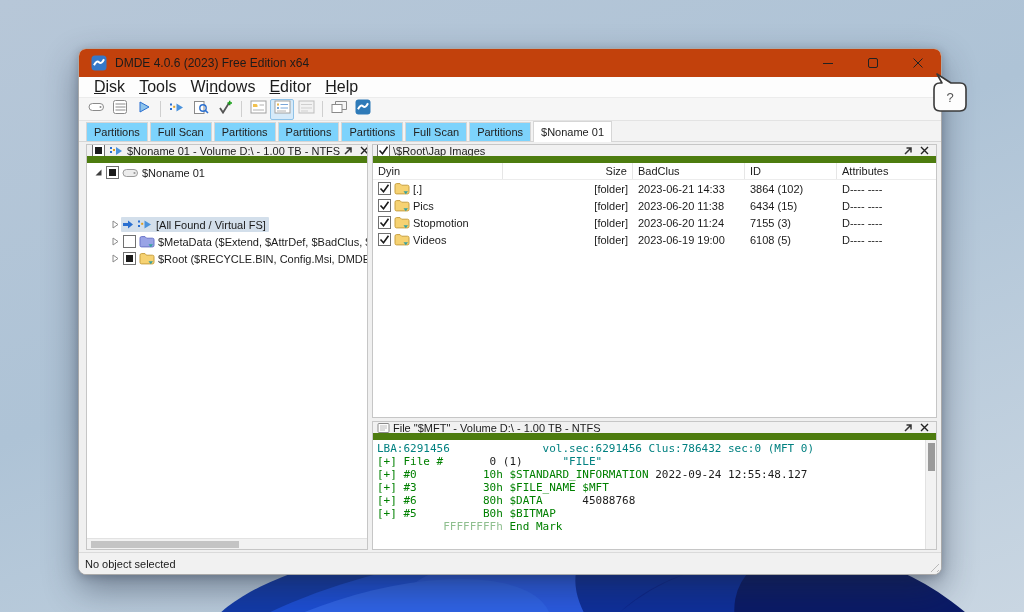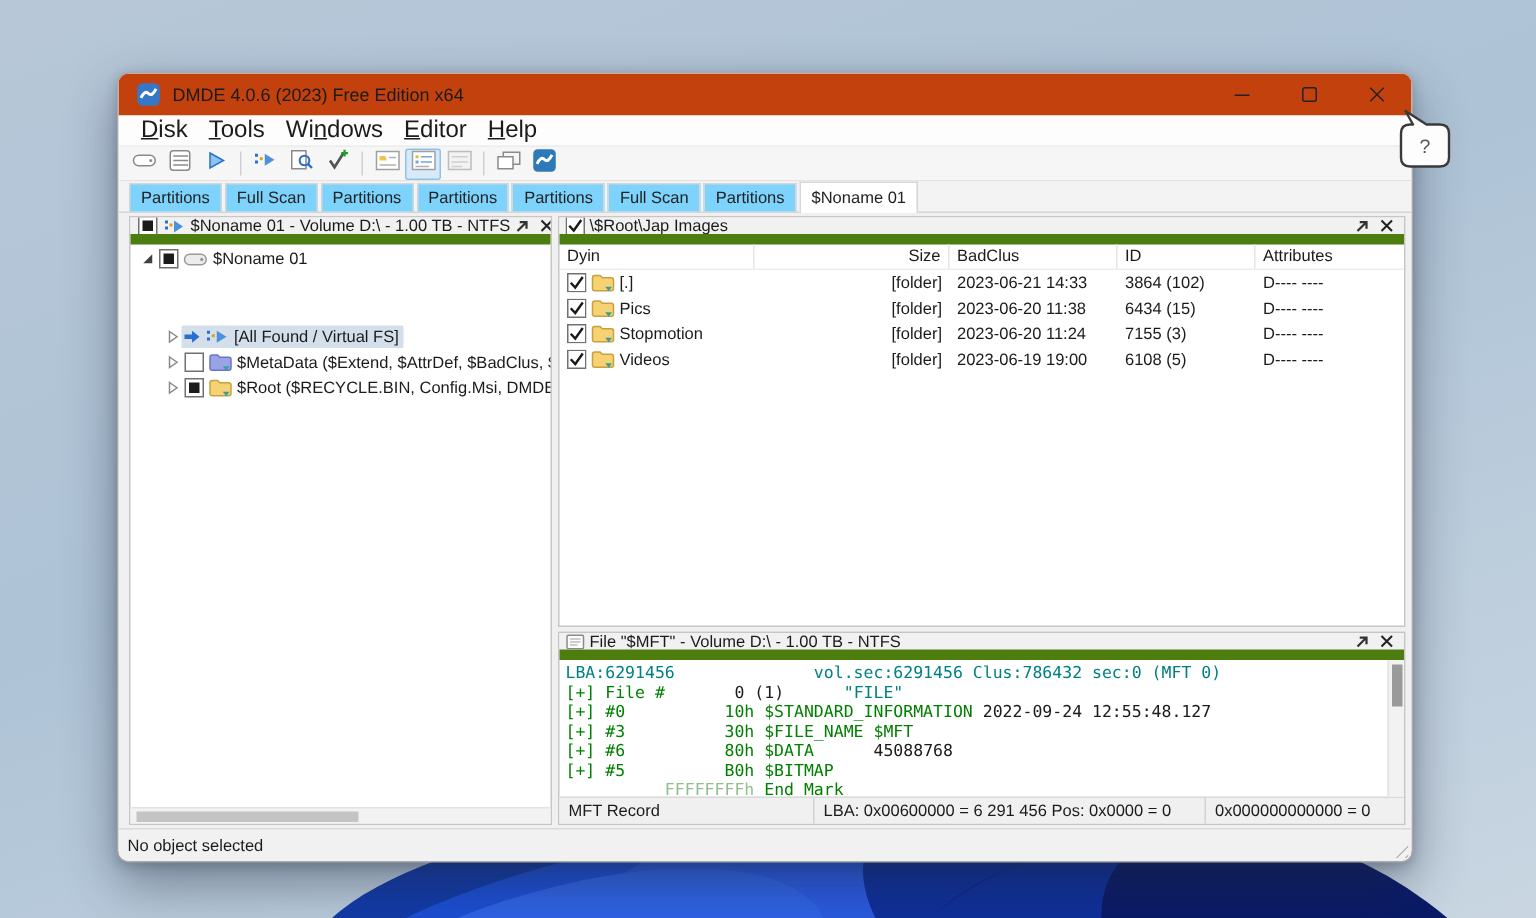--- a/index.html
+++ b/index.html
@@ -510,25 +510,20 @@
                 <path d="M1 1 L8 8 M8 1 L1 8" stroke="#222" stroke-width="1.4"></path>
               </svg>
             </span>
         </div>
         <div class="hex-body">
           <div class="hex-pre"><div><span class="c-teal">LBA:6291456              vol.sec:6291456 Clus:786432 sec:0 (MFT 0)</span></div><div><span class="c-green">[+] File #       </span><span class="c-dark">0 (1)</span><span class="c-dark">      </span><span class="c-teal">"FILE"</span></div><div><span class="c-green">[+] #0          10h $STANDARD_INFORMATION </span><span class="c-dark">2022-09-24 12:55:48.127</span></div><div><span class="c-green">[+] #3          30h $FILE_NAME </span><span class="c-green">$MFT</span></div><div><span class="c-green">[+] #6          80h $DATA      </span><span class="c-dark">45088768</span></div><div><span class="c-green">[+] #5          B0h $BITMAP</span></div><div><span class="c-pale">          </span><span class="c-pale">FFFFFFFFh</span><span class="c-green"> End Mark</span></div></div>
           <div class="vscroll">
               <div class="thumb"></div>
             </div>
         </div>
-        <div class="hex-status">
-          <div class="hs-cell hs-left">MFT Record</div>
-          <div class="hs-cell hs-center">LBA: 0x00600000 = 6 291 456  Pos: 0x0000 = 0</div>
-          <div class="hs-cell hs-right">0x000000000000 = 0</div>
-        </div>
       </div>
 
     </div>
   </div>
 
   <div class="statusbar">
     <span>No object selected</span>
     <div class="grip"></div>
   </div>
 </div>

